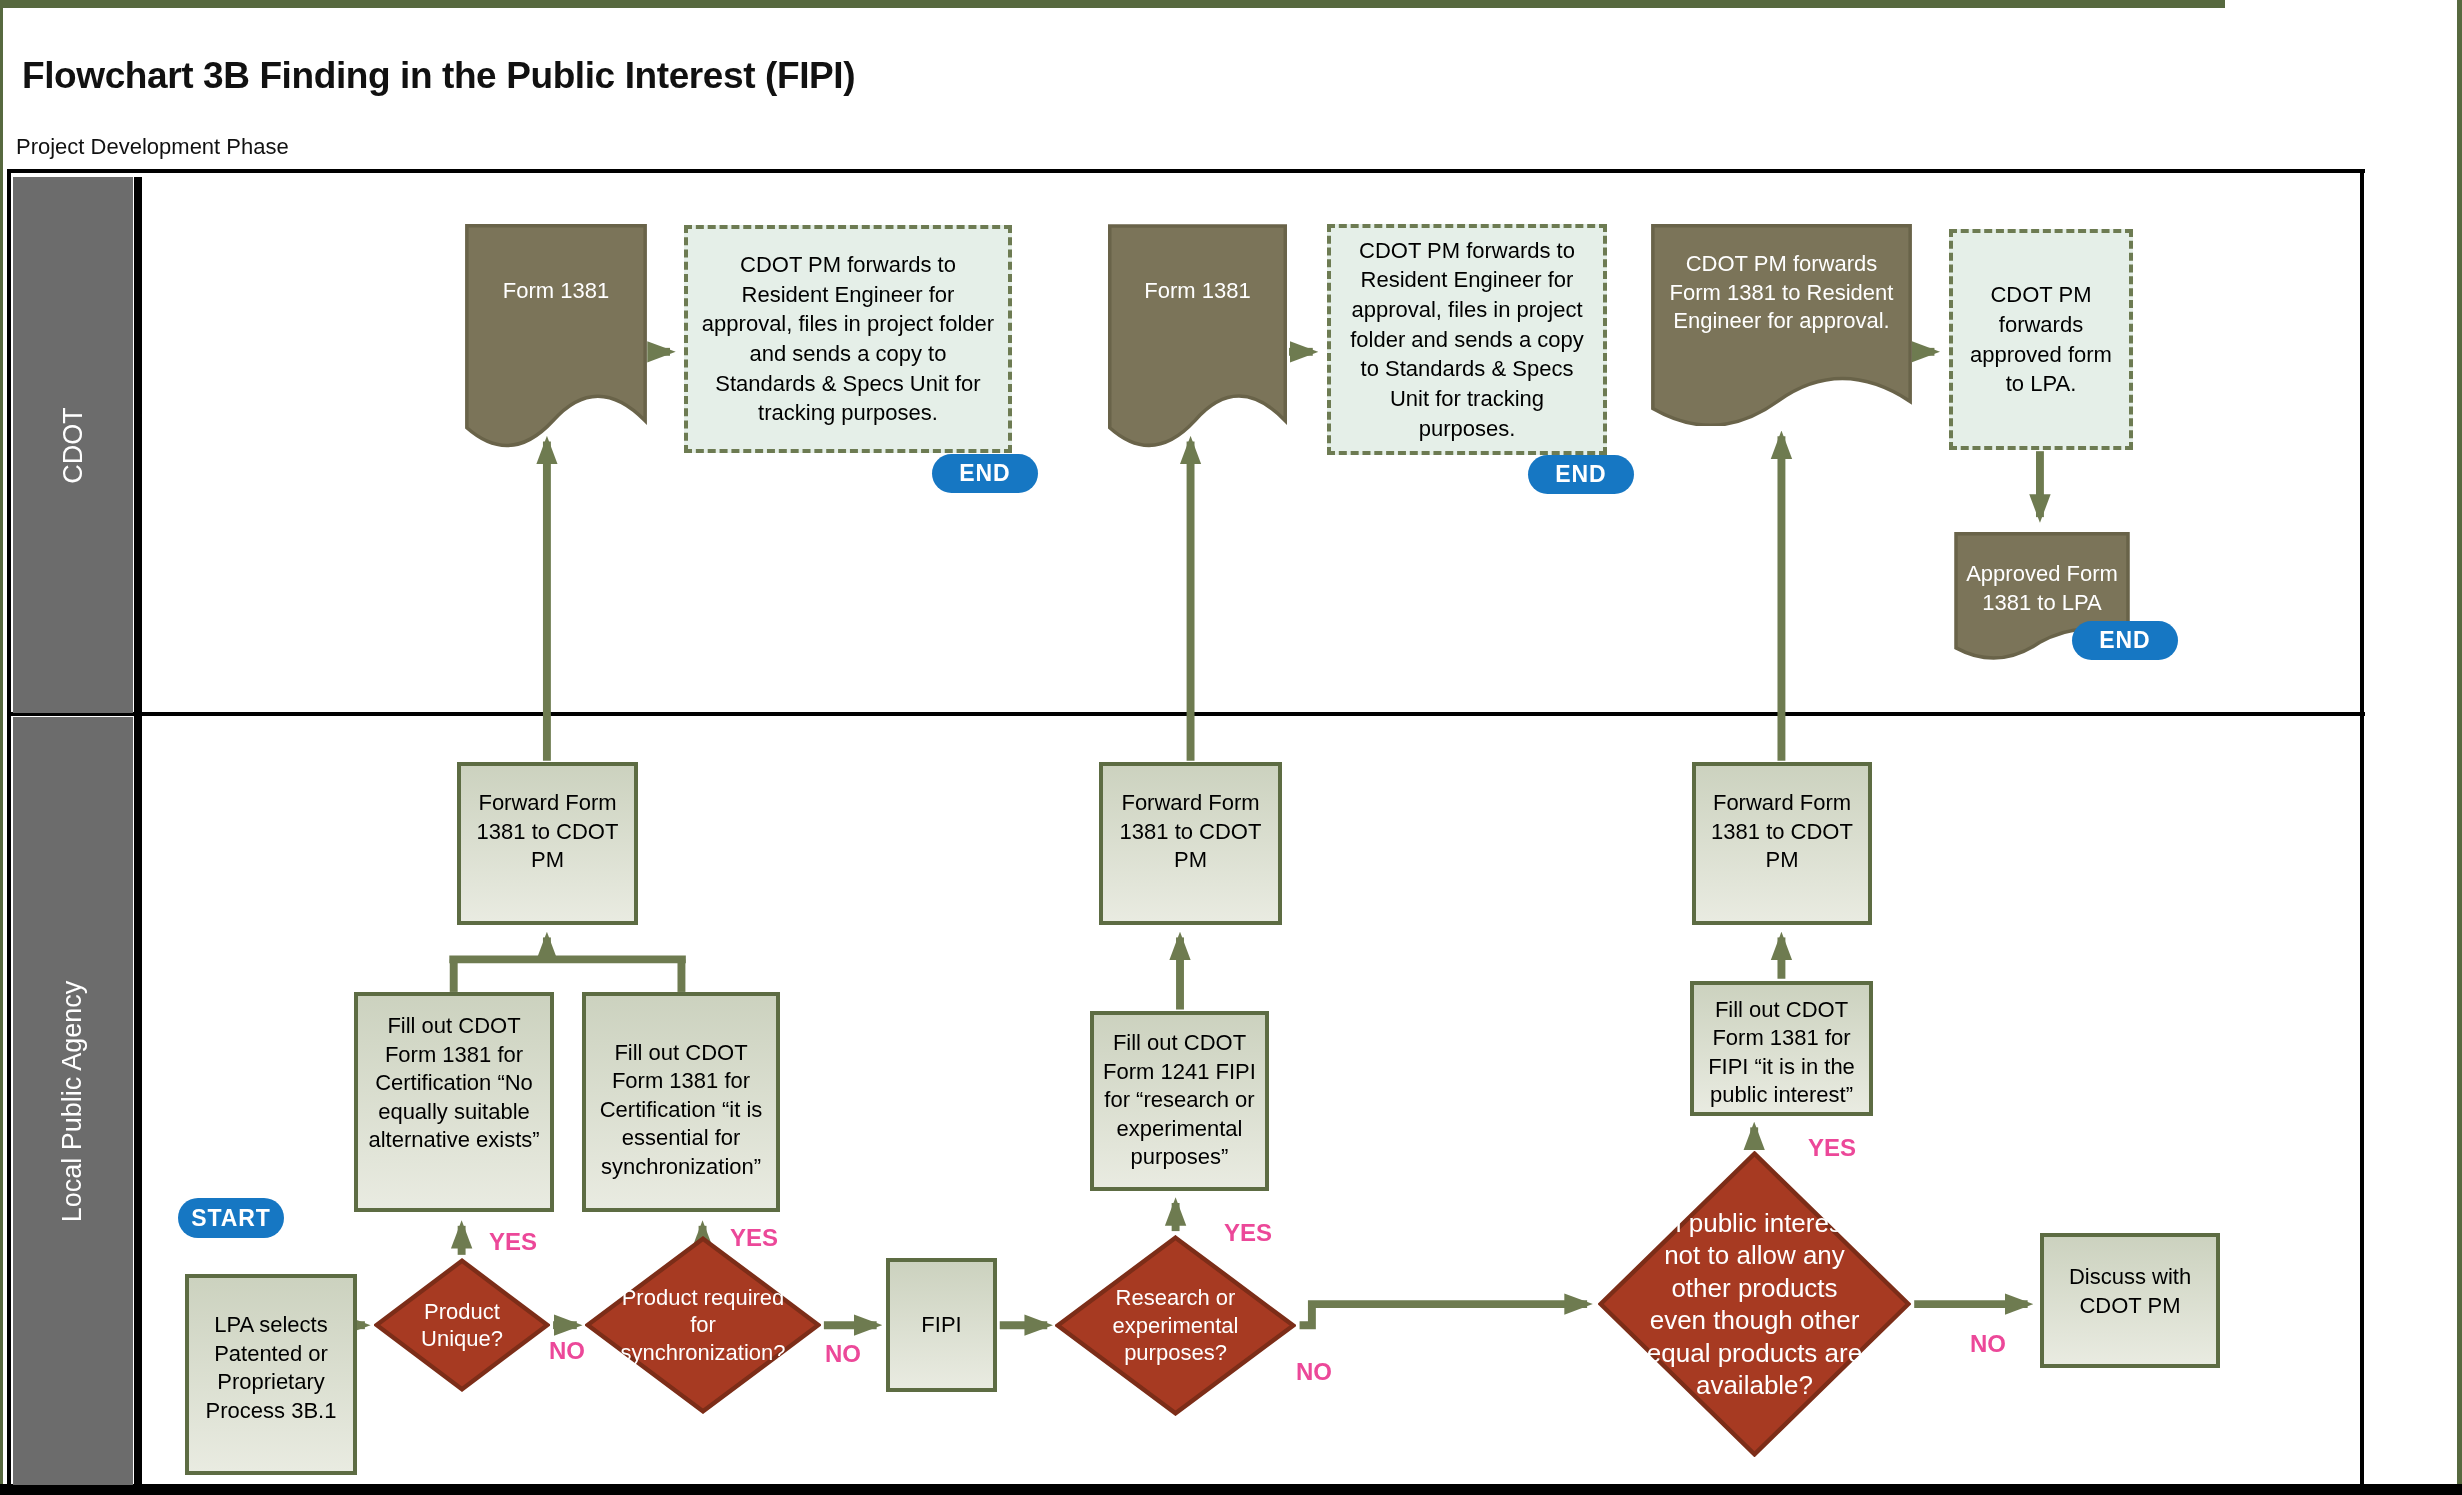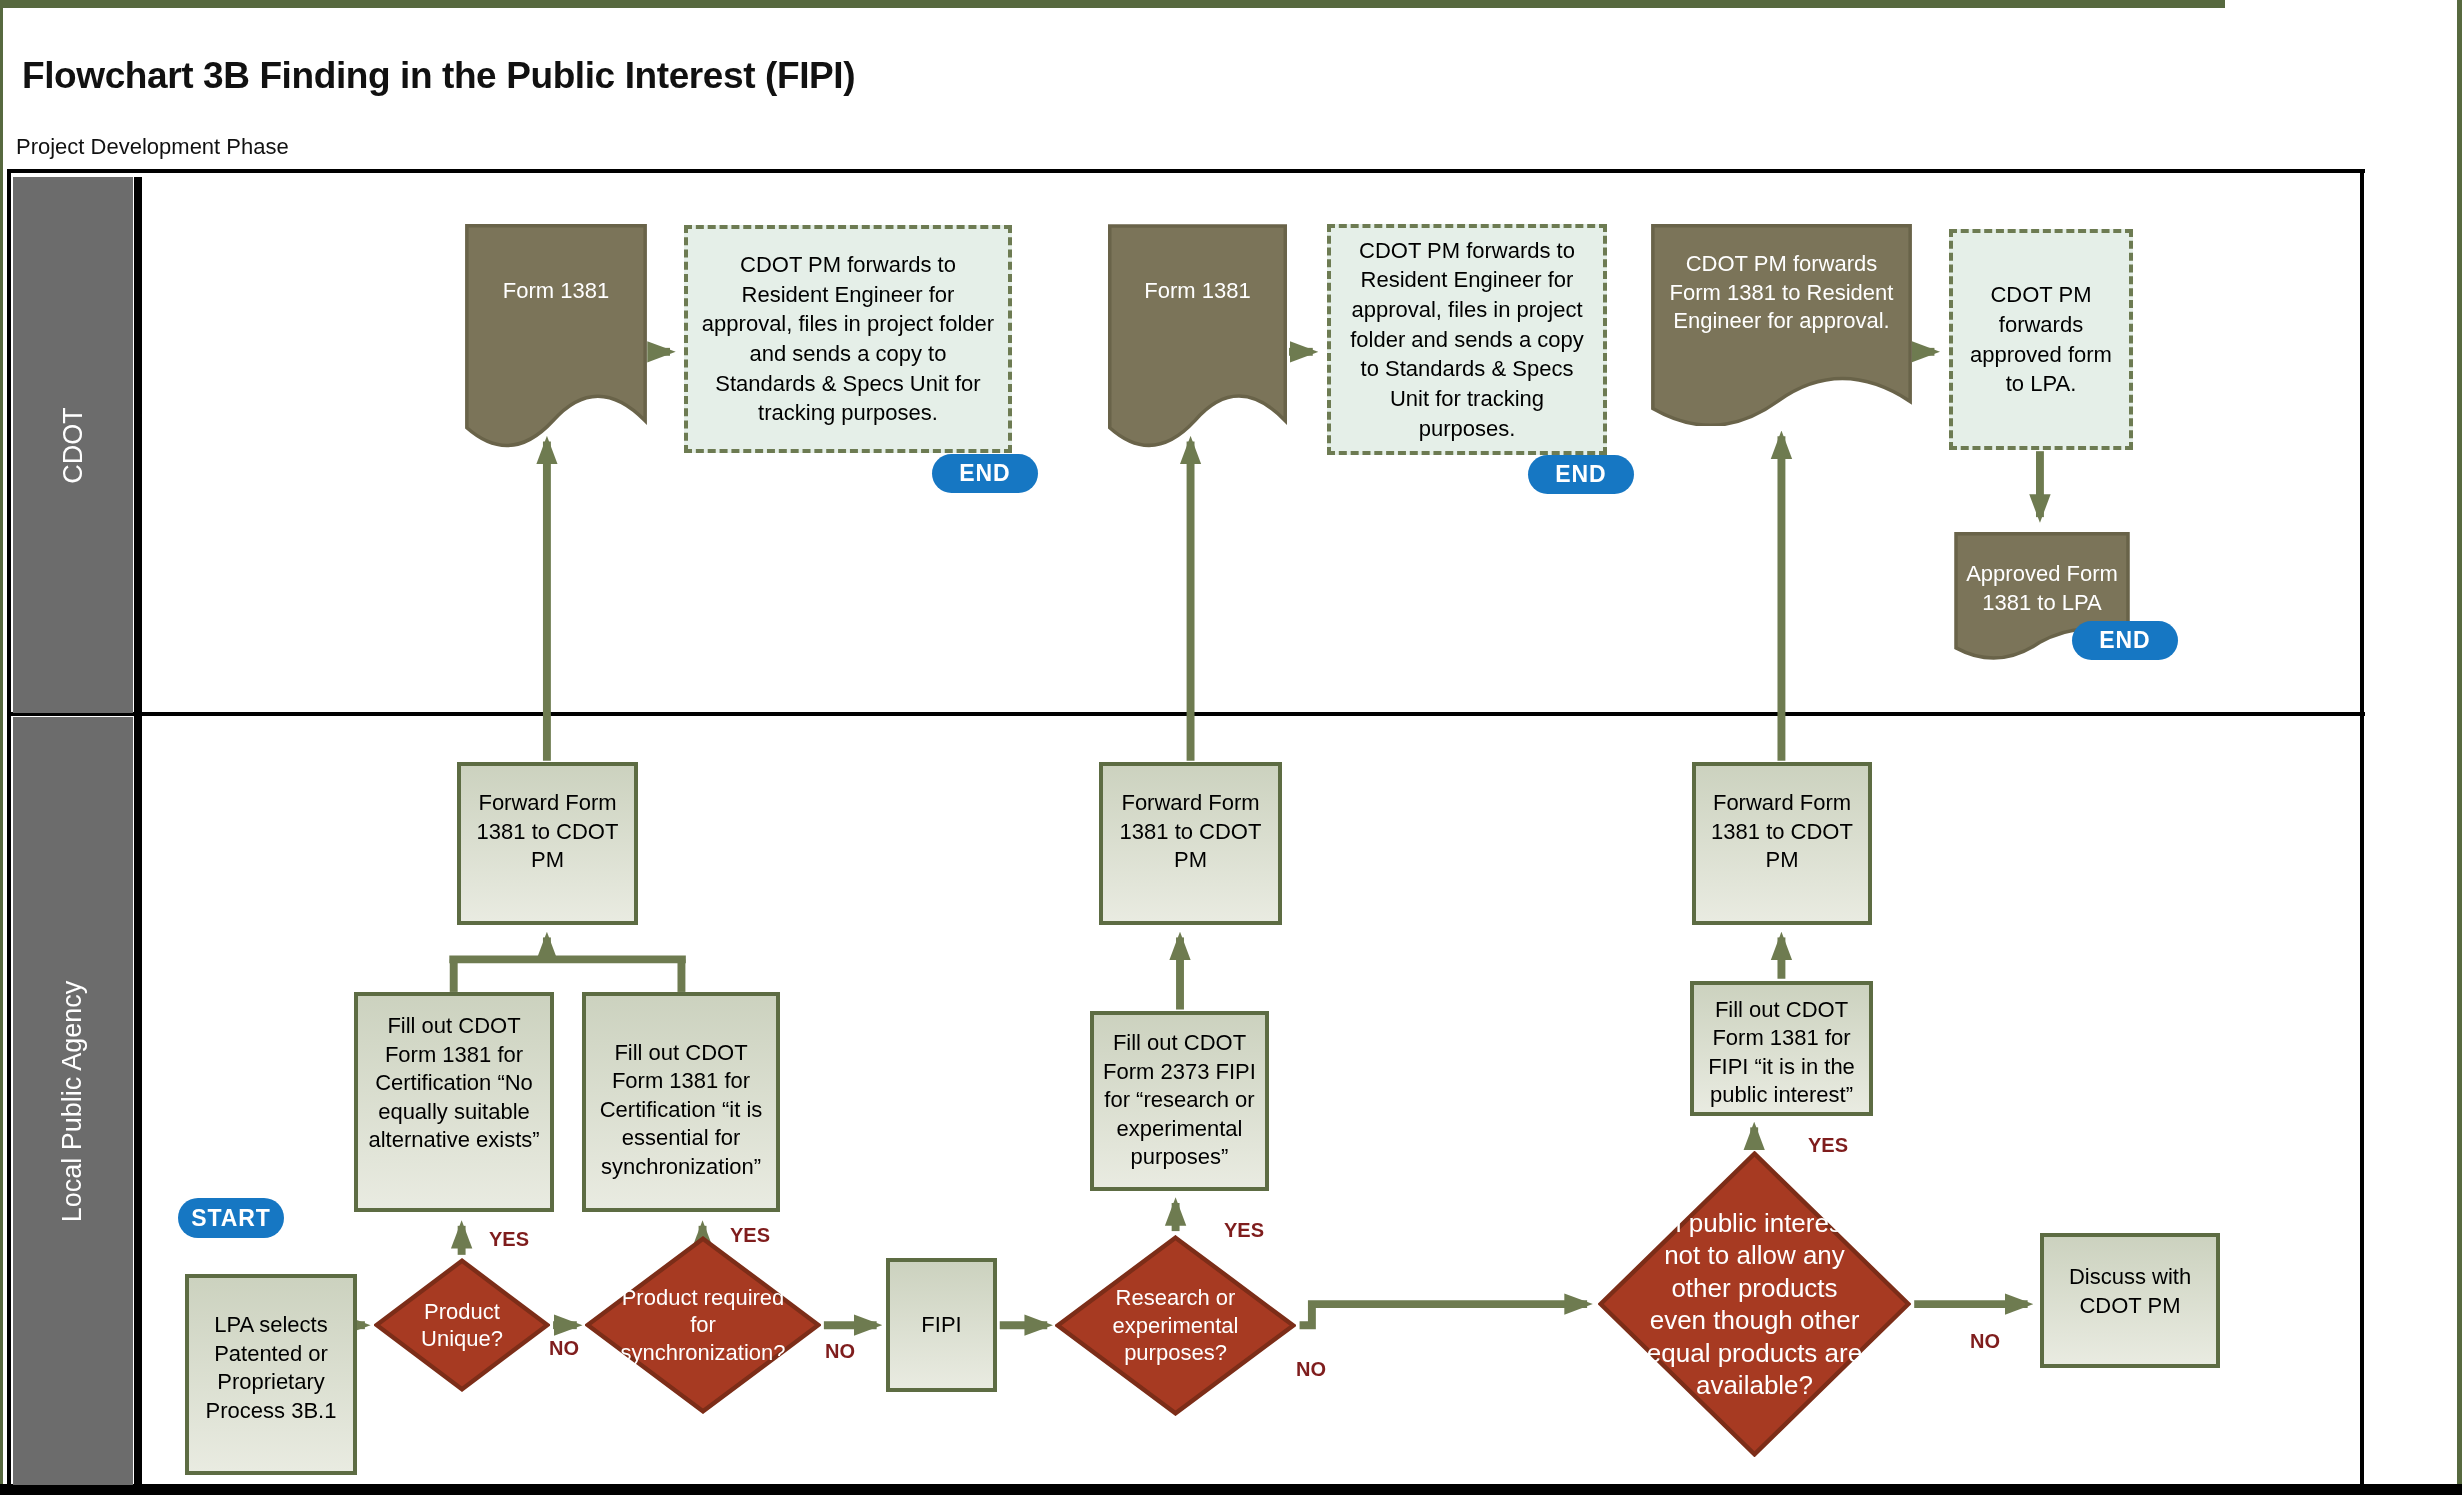--- a/index.html
+++ b/index.html
@@ -29,21 +29,21 @@
         font-size:22px;line-height:1.35;color:#000;padding:5.3px 12.3px;}
   .docshape{color:#fff;font-size:22px;line-height:1.3;text-align:center;}
   .docshape svg{position:absolute;left:0;top:0;}
   .doc-label{position:absolute;left:0;right:0;display:flex;justify-content:center;}
   .diamond{color:#fff;text-align:center;font-size:22px;line-height:1.25;}
   .diamond svg{position:absolute;left:0;top:0;}
   .diamond .dlabel{position:absolute;left:0;right:0;top:0;bottom:0;
         display:flex;align-items:center;justify-content:center;}
   .pill{background:#1677c3;border-radius:20px;color:#fff;font-weight:bold;
         font-size:23px;display:flex;align-items:center;justify-content:center;letter-spacing:0.9px;}
-  .yn{font-size:20px;font-weight:600;color:#7f1d1d;}
+  .yn{font-size:24px;font-weight:600;color:#ec4899;}
   .pad{padding:0 8.8px;}
 </style>
 </head>
 <body>
 
 <div id="canvas">
 
   <div class="abs top-bar"></div>
   <div class="abs left-edge"></div>
   <div class="abs right-edge"></div>
@@ -156,21 +156,21 @@
     <span class="pad">Forward Form 1381 to CDOT PM</span>
   </div>
 
   <div class="abs gbox" style="left:354px;top:992px;width:200px;height:220px;align-items:flex-start;padding-top:16px;">
     <span class="pad">Fill out CDOT Form 1381 for Certification “No equally suitable alternative exists”</span>
   </div>
   <div class="abs gbox" style="left:582px;top:992px;width:198px;height:220px;align-items:center;padding-top:16px;">
     <span class="pad">Fill out CDOT Form 1381 for Certification “it is essential for synchronization”</span>
   </div>
   <div class="abs gbox" style="left:1090px;top:1011px;width:179px;height:180px;align-items:flex-start;padding-top:14px;">
-    <span class="pad">Fill out CDOT Form 2373 FIPI for “research or experimental purposes”</span>
+    <span class="pad">Fill out CDOT Form 1241 FIPI for “research or experimental purposes”</span>
   </div>
   <div class="abs gbox" style="left:1690px;top:981px;width:183px;height:135px;align-items:flex-start;padding-top:10.6px;">
     <span class="pad">Fill out CDOT Form 1381 for FIPI “it is in the public interest”</span>
   </div>
 
   <div class="abs gbox" style="left:185px;top:1274px;width:172px;height:201px;align-items:flex-start;padding-top:33px;">
     <span class="pad">LPA selects Patented or Proprietary Process 3B.1</span>
   </div>
   <div class="abs pill" style="left:178px;top:1198px;width:106px;height:40px;">
     <span>START</span>

